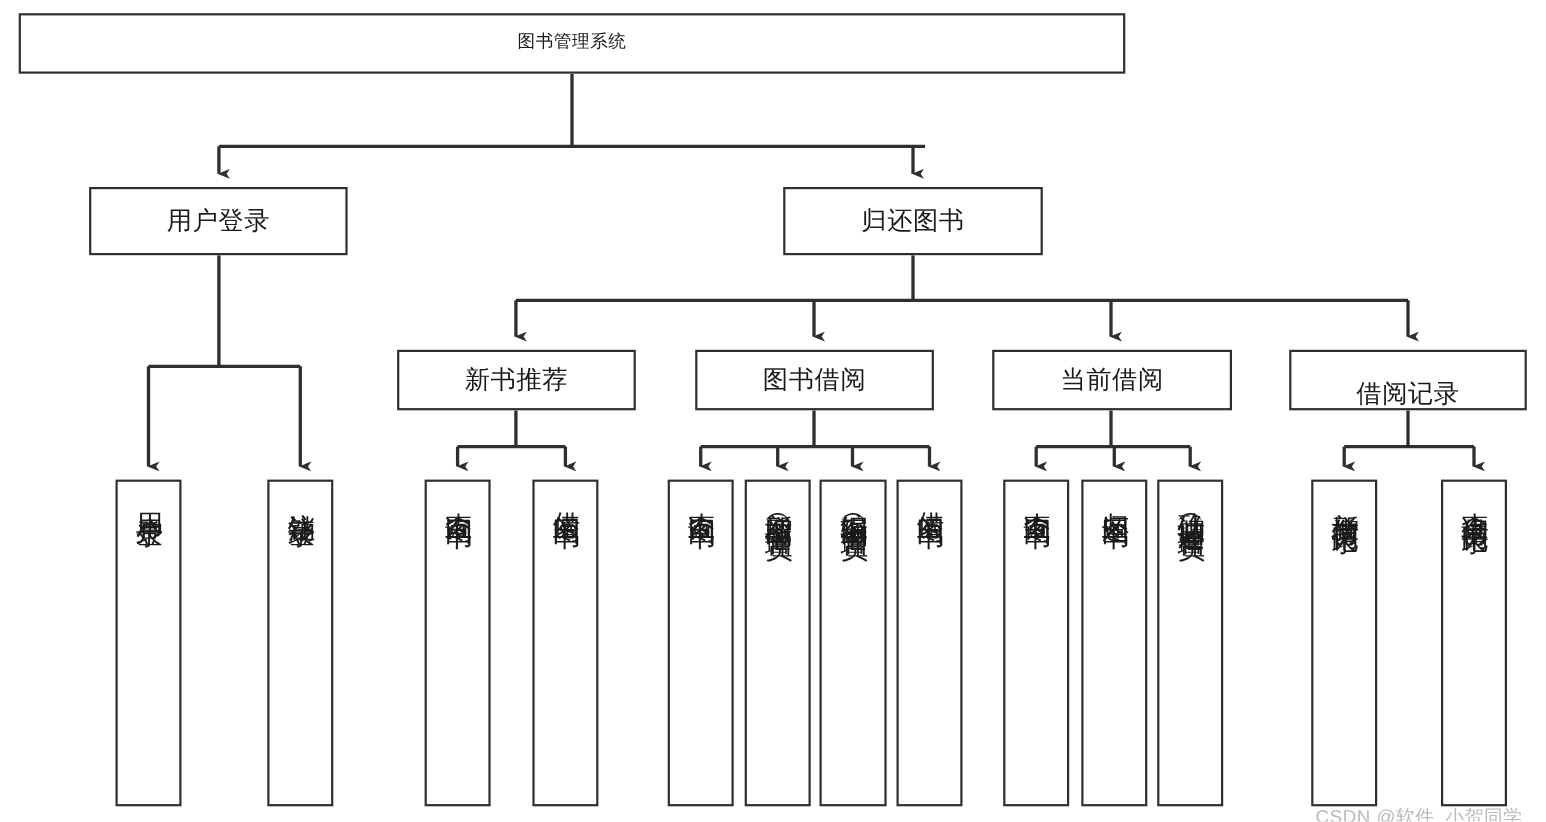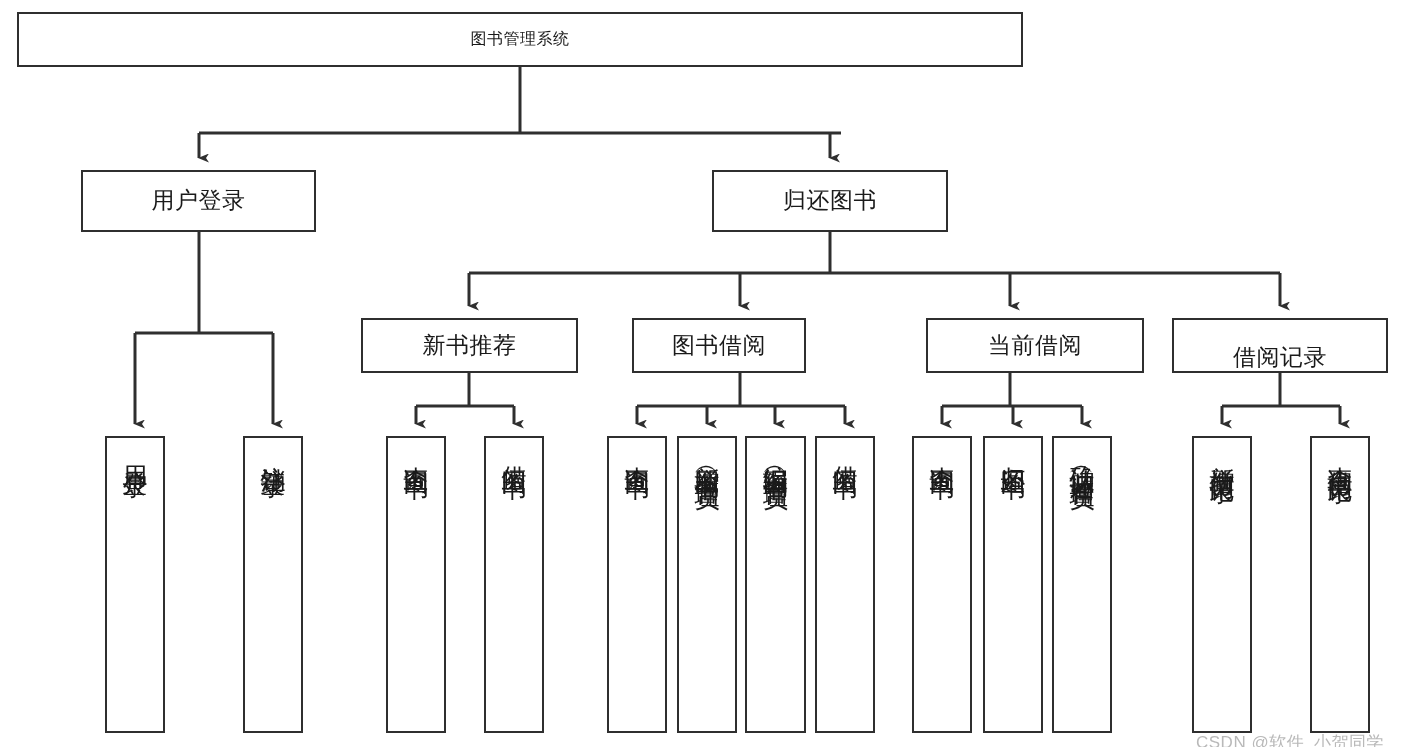--- a/index.html
+++ b/index.html
@@ -135,24 +135,24 @@
   <div class="node horiz" style="left:81px; top:170px; width:235px; height:62px;">
     <span class="node-label">用户登录</span>
   </div>
   <div class="node horiz" style="left:712px; top:170px; width:236px; height:62px;">
     <span class="node-label">归还图书</span>
   </div>
 
   <div class="node horiz" style="left:361px; top:318px; width:217px; height:55px;">
     <span class="node-label">新书推荐</span>
   </div>
-  <div class="node horiz" style="left:632px; top:318px; width:174px; height:55px;">
+  <div class="node horiz" style="left:632px; top:318px; width:217px; height:55px;">
     <span class="node-label">图书借阅</span>
   </div>
-  <div class="node horiz" style="left:926px; top:318px; width:218px; height:55px;">
+  <div class="node horiz" style="left:902px; top:318px; width:218px; height:55px;">
     <span class="node-label">当前借阅</span>
   </div>
   <div class="node horiz" style="left:1172px; top:318px; width:216px; height:55px;align-items:flex-end;">
     <span class="node-label">借阅记录</span>
   </div>
 
   <div class="node vert" style="left:105px; top:436px; width:60px; height:297px;">
     <span class="node-label">用户登录</span>
   </div>
   <div class="node vert" style="left:243px; top:436px; width:60px; height:297px;">

